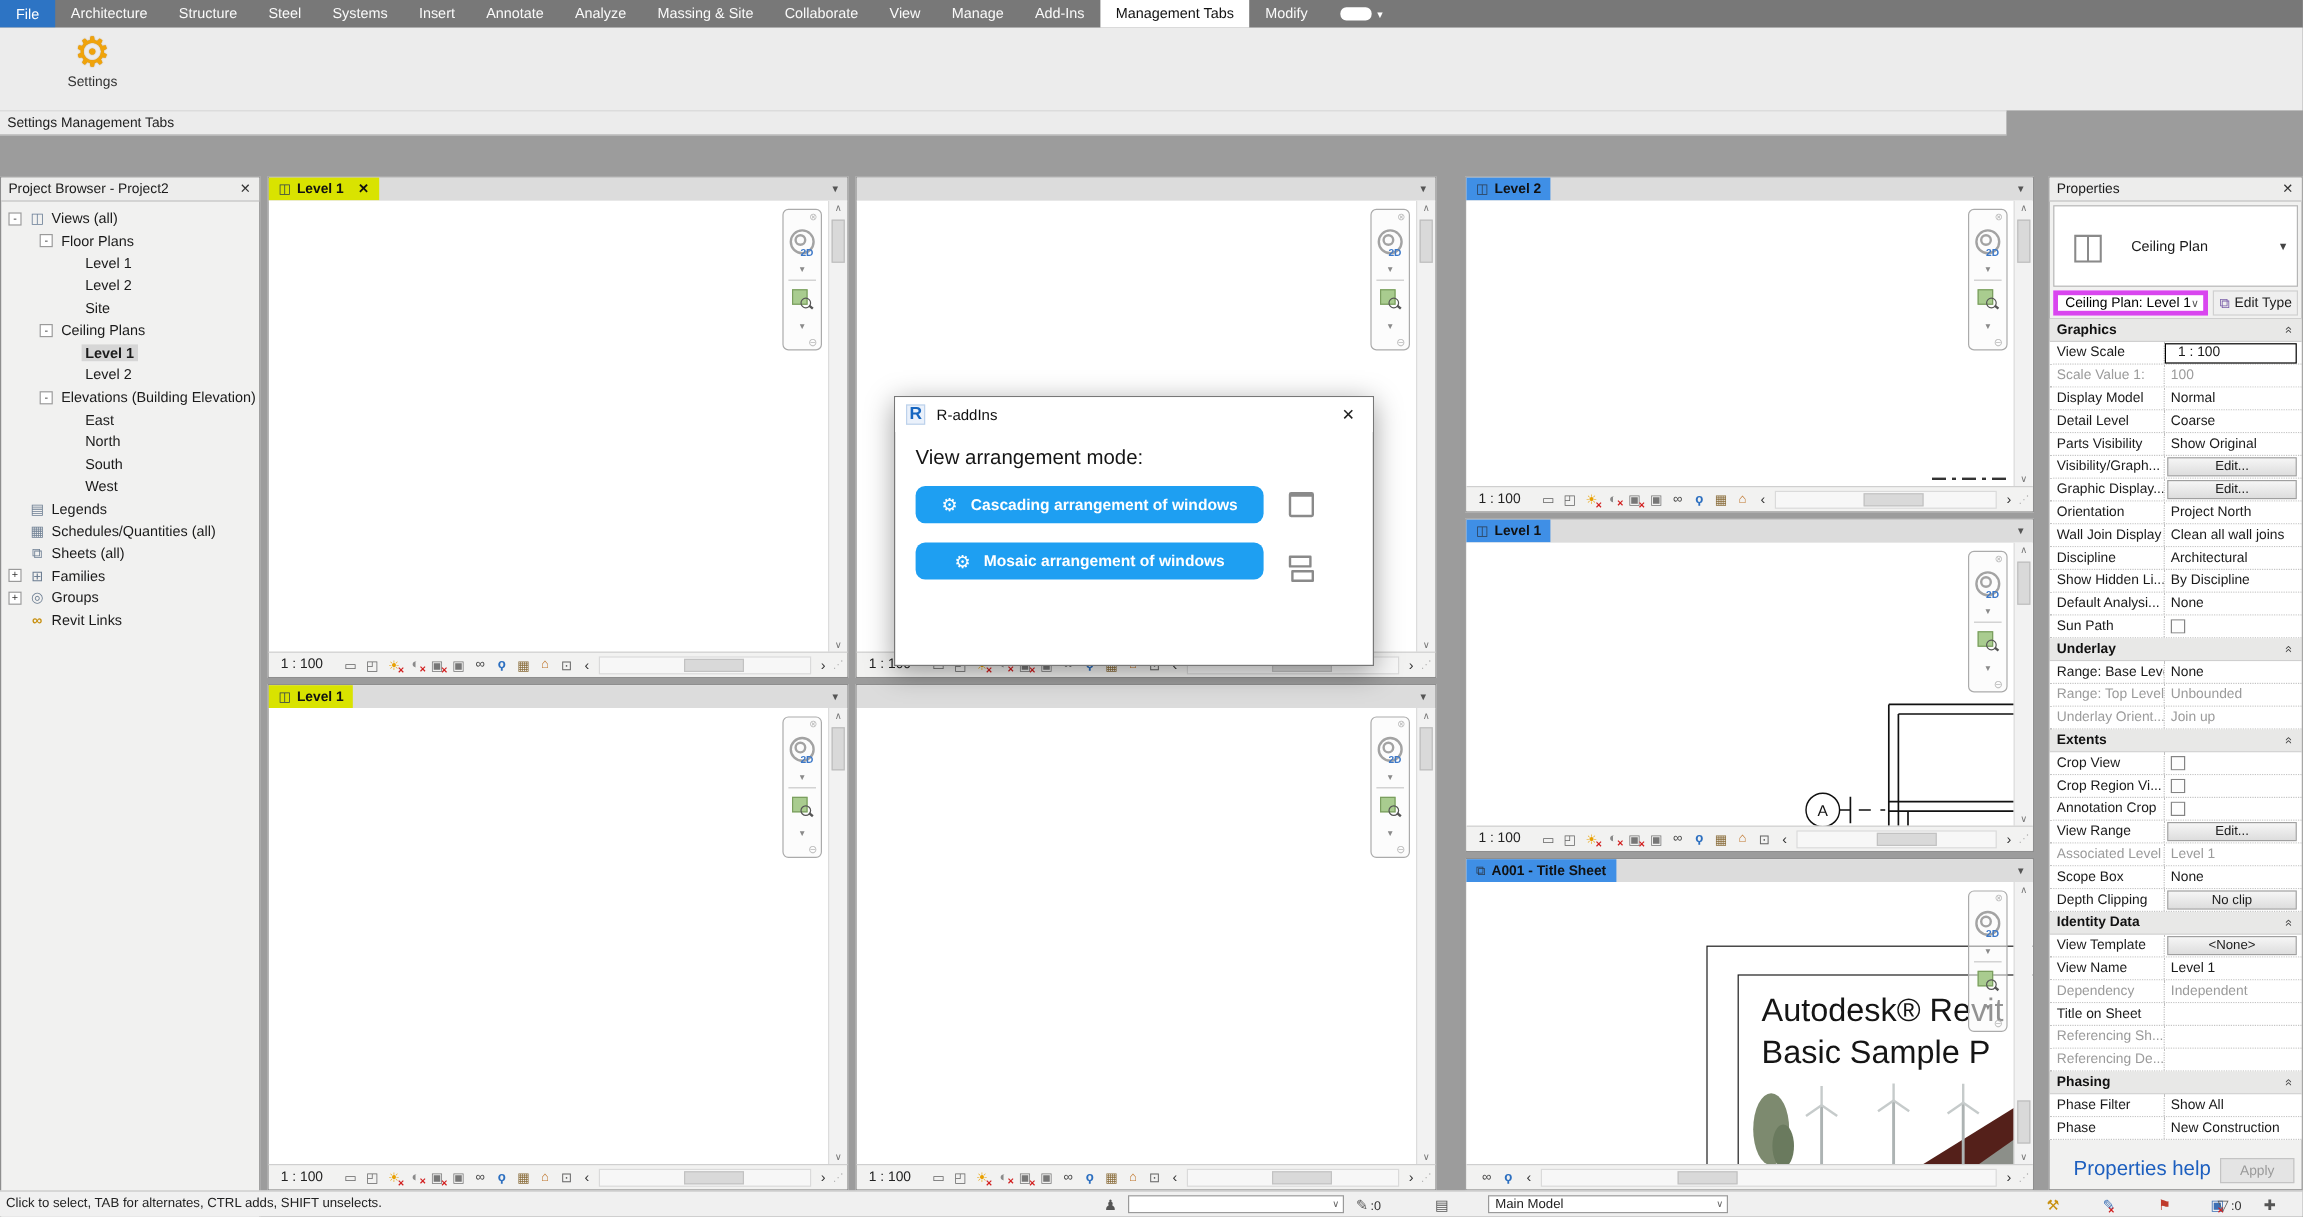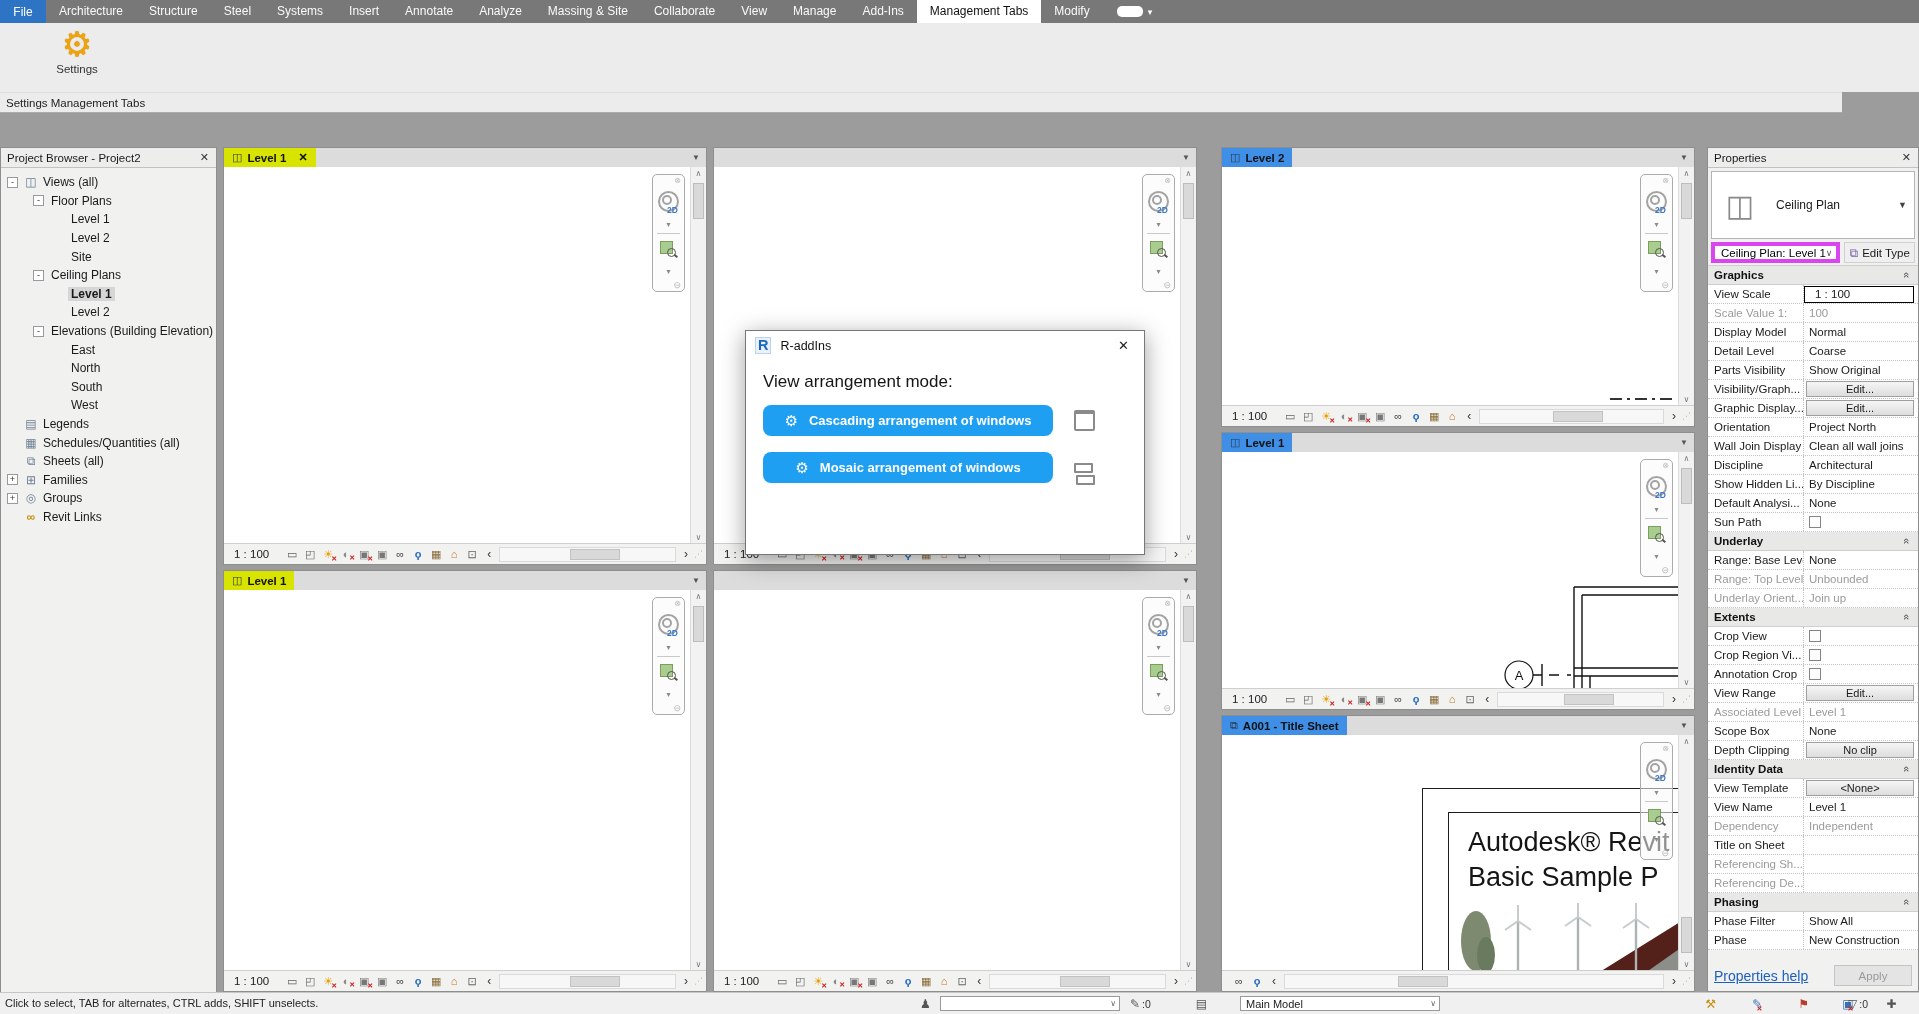--- a/index.html
+++ b/index.html
@@ -10,21 +10,21 @@
   .filetab{width:46px;background:#2D74C4;color:#fff;font-size:12px;display:flex;align-items:center;justify-content:center;}
   .rtab{padding:0 13px;line-height:23px;font-size:12px;color:#FAFAFA;white-space:nowrap;}
   .rtab.active{background:#FFFFFF;color:#111;}
   .pillwrap{display:flex;align-items:center;margin-left:14px;}
   .pill{width:26px;height:11px;background:#fff;border-radius:5px;display:inline-block;}
   .pillcaret{color:#fff;font-size:9px;margin-left:5px;}
   .ribbon{position:absolute;left:0;top:23px;width:1919px;height:69px;background:#ECECEC;}
   .settingsbtn{position:absolute;left:46px;top:3px;width:62px;height:62px;text-align:center;cursor:default;}
   .settingsbtn .gear{font-size:34px;line-height:36px;color:#F0A30A;display:block;text-shadow:0 0 1px #B97700;}
   .settingsbtn .slabel{font-size:11.5px;color:#333;display:block;margin-top:1px;}
-  .caption{position:absolute;left:0;top:92px;width:1842px;height:21px;background:#ECECEC;border-top:1px solid #DEDEDE;border-bottom:1px solid #ABABAB;font-size:11.5px;color:#222;line-height:20px;padding-left:6px;box-sizing:border-box;}
+  .caption{position:absolute;left:0;top:92px;width:1672px;height:21px;background:#ECECEC;border-top:1px solid #DEDEDE;border-bottom:1px solid #ABABAB;font-size:11.5px;color:#222;line-height:20px;padding-left:6px;box-sizing:border-box;}
   
   .panel{position:absolute;background:#F1F1F0;border:1px solid #8E8E8E;box-sizing:border-box;}
   .phead{height:19px;background:#EDEDEC;border-bottom:1px solid #C2C2C2;display:flex;align-items:center;font-size:11.5px;color:#1a1a1a;padding:0 4px 0 6px;}
   .phead .px{margin-left:auto;font-size:11px;color:#333;padding:0 3px;}
   
   #pbrowser{left:0;top:147px;width:217px;height:954px;}
   .tree{padding-top:5px;}
   .trow{height:18.6px;display:flex;align-items:center;font-size:12px;color:#1a1a1a;white-space:nowrap;}
   .trow.d0{padding-left:6px;}
   .trow.d1{padding-left:32px;}
@@ -121,22 +121,22 @@
   .prow .pv{flex:1;padding-left:5px;white-space:nowrap;overflow:hidden;}
   .prow.gray{color:#9B9B9B;}
   .prow.sec{background:#E8E8E7;font-weight:bold;border-bottom:1px solid #CFCFCF;color:#111;}
   .prow.sec .pl{border-right:none;width:auto;flex:1;}
   .chev{display:none;}
   .prow.sec .chev{display:inline-block;transform:rotate(90deg);color:#444;font-size:11px;margin-right:8px;font-weight:normal;}
   .pv.btn{flex:1;margin:1px 4px 1px 2px;background:linear-gradient(#F6F6F6,#DDDDDD);border:1px solid #9F9F9F;text-align:center;font-size:11px;padding-left:0;line-height:14px;}
   .pv.focus{border:1px solid #000;margin-right:4px;padding-left:10px;line-height:15px;}
   .pv.check{padding-left:5px;}
   .pv.check::before{content:"";display:inline-block;width:10px;height:10px;border:1px solid #848484;background:#FDFDFD;vertical-align:middle;}
-  .phelp{position:absolute;left:6px;bottom:7px;color:#1D5FBF;text-decoration:underline;font-size:14px;}
-  .applybtn{position:absolute;right:6px;bottom:5px;width:78px;height:21px;background:#E4E4E4;border:1px solid #C4C4C4;color:#9A9A9A;text-align:center;line-height:20px;font-size:11.5px;box-sizing:border-box;}
+  .phelp{position:absolute;left:20px;bottom:7px;color:#1D5FBF;font-size:17px;}
+  .applybtn{position:absolute;right:6px;bottom:5px;width:62px;height:21px;background:#E4E4E4;border:1px solid #C4C4C4;color:#9A9A9A;text-align:center;line-height:20px;font-size:11.5px;box-sizing:border-box;}
   
   .statusbar{position:absolute;left:0;top:992px;width:1919px;height:22px;background:#F0F0F0;border-top:1px solid #C6C6C6;box-sizing:border-box;font-size:11px;color:#222;}
   .sb-hint{position:absolute;left:5px;top:4px;text-align:center;}
   .sb-el{position:absolute;top:3px;}
   .sb-combo{height:15px;background:#fff;border:1px solid #9a9a9a;display:flex;align-items:center;font-size:11px;padding:0 3px 0 5px;box-sizing:border-box;}
   .sb-combo .cc{margin-left:auto;font-size:8px;color:#666;}
   .sb-ic{font-size:12px;color:#555;position:relative;}
   .gold{color:#C89010;} .red{color:#C03A2B;} .bluish{color:#3B6FB5;}
   .cnt{font-size:10.5px;color:#333;margin-left:2px;}
 </style>

